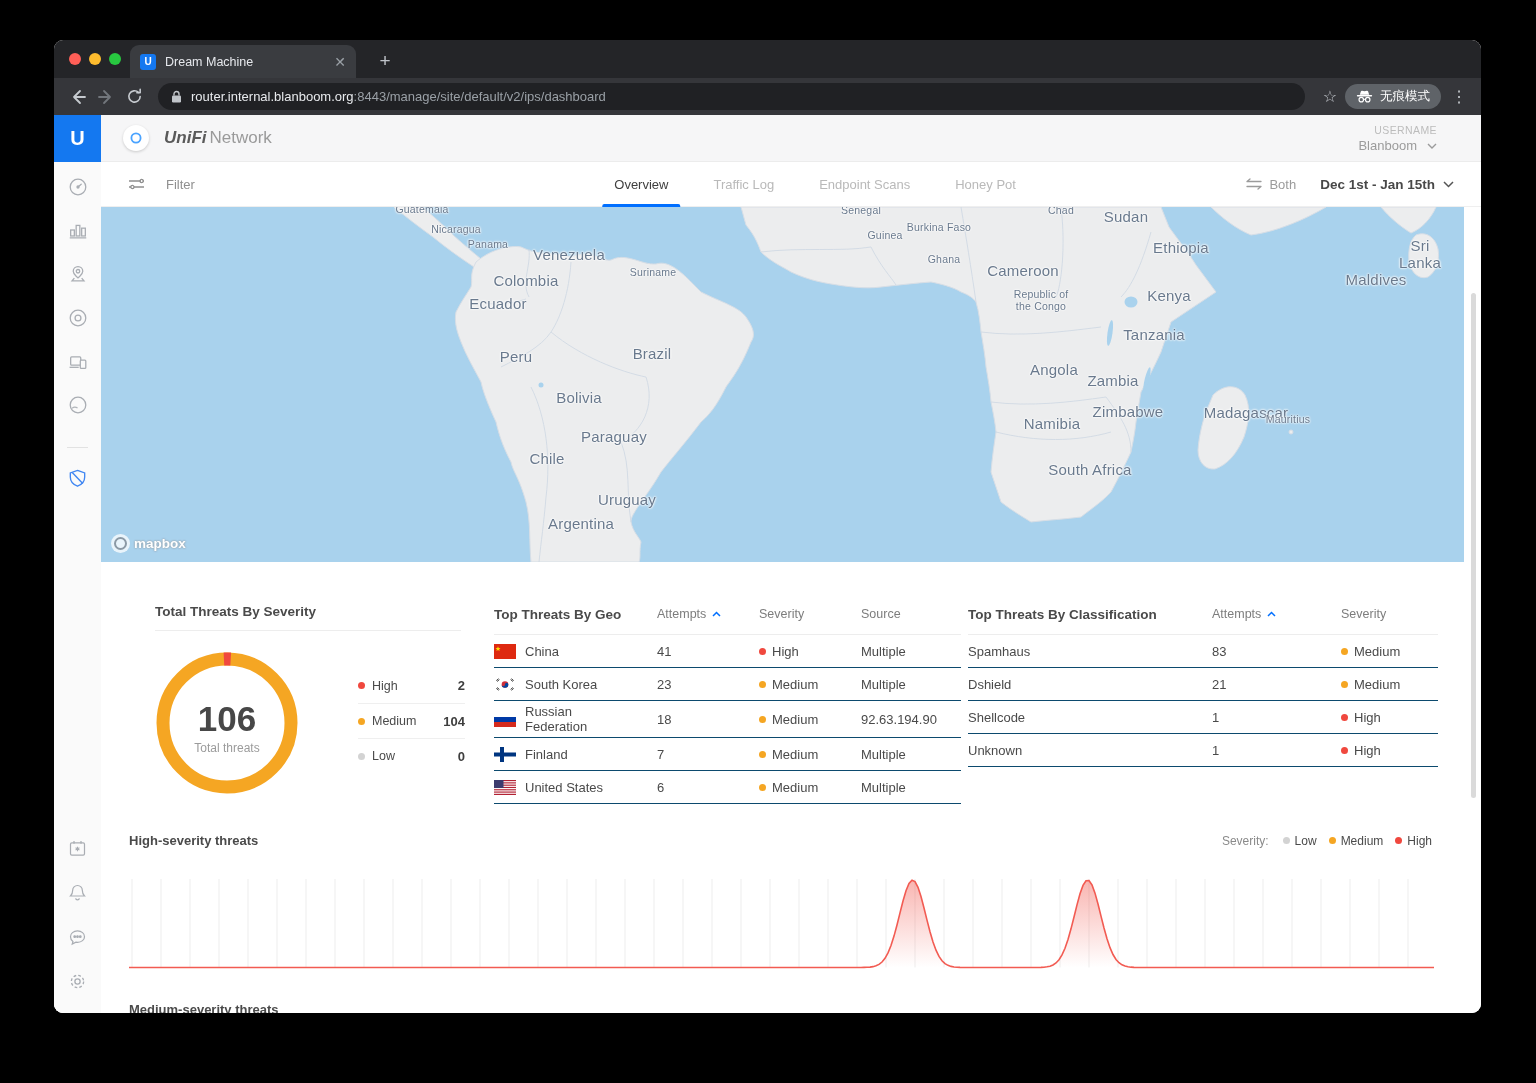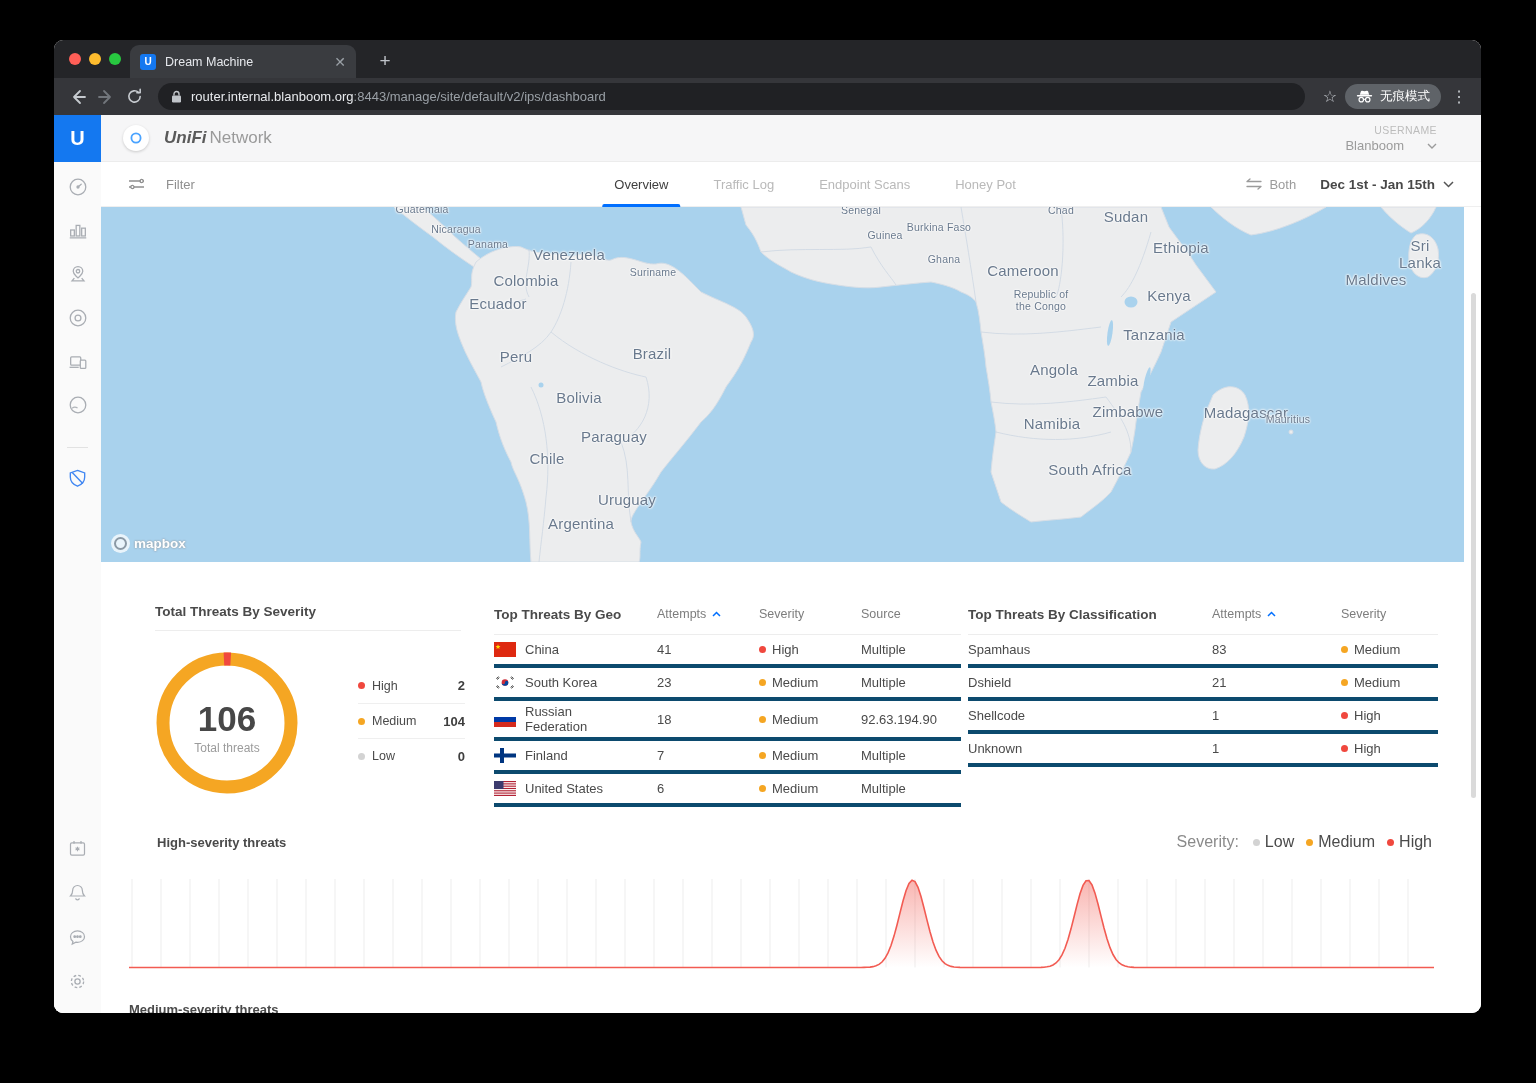--- a/index.html
+++ b/index.html
@@ -50,21 +50,21 @@
 
   .app-header { position:absolute; left:0; right:0; top:0; height:47px; background:#f6f6f7;
     border-bottom:1px solid #ececec; display:flex; align-items:center; padding:0 44px 0 22px; }
   .devstatus { width:26px; height:26px; border-radius:50%; background:#fff;
     box-shadow:0 1px 3px rgba(0,0,0,.18); display:flex; align-items:center; justify-content:center; }
   .brand { margin-left:15px; font-size:17px; }
   .brand-b { font-weight:700; font-style:italic; color:#5a5a5a; }
   .brand-l { font-weight:400; color:#9a9a9a; margin-left:3px; }
   .userbox { margin-left:auto; text-align:right; line-height:15px; }
   .user-label { font-size:10.5px; color:#bcbcbc; letter-spacing:.4px; }
-  .user-value { font-size:13px; color:#9b9b9b; display:flex; align-items:center; gap:23px;
+  .user-value { font-size:13px; color:#9b9b9b; display:flex; align-items:center; gap:10px;
     justify-content:flex-end; }
 
   .filterbar { position:absolute; left:0; right:0; top:47px; height:45px; background:#fff;
     border-bottom:1px solid #efefef; display:flex; align-items:center; padding:0 27px; }
   .filter { display:flex; align-items:center; gap:21px; color:#8f8f8f; font-size:13px; }
   .tabs { position:absolute; left:50%; transform:translateX(-44%); top:0; height:45px;
     display:flex; gap:45px; }
   .vtab { font-size:13px; color:#b9b9b9; height:45px; line-height:45px; position:relative; }
   .vtab.active { color:#404040; }
   .vtab.active::after { content:""; position:absolute; left:-12px; right:-12px; bottom:0;
@@ -103,33 +103,33 @@
   .leg-label { margin-left:7px; font-size:12.5px; color:#4a4a4a; }
   .leg-val { margin-left:auto; font-size:13px; font-weight:bold; color:#3e3e3e; }
 
   .sec2 { position:absolute; left:393px; top:42px; width:467px; }
   .sec3 { position:absolute; left:867px; top:42px; width:470px; }
   .thead { display:grid; align-items:center; height:20px; color:#7d7d7d; font-size:12.5px; }
   .sec2 .thead, .sec2 .trow { grid-template-columns:163px 102px 102px 1fr; }
   .sec3 .thead, .sec3 .trow { grid-template-columns:229px 114px 1fr;gap:15px; }
   .thead .sec-title { align-self:center; }
   .tdiv { height:1px; background:#ededed; margin-top:10px; }
-  .trow { display:grid; align-items:center; min-height:33px; border-bottom:4px solid #0c4a6e;
+  .trow { display:grid; align-items:center; min-height:33px; border-bottom:1px solid #0c4a6e;
     font-size:13px; color:#4a4a4a; }
   .trow.tall { padding:3px 0; }
   .cc { display:flex; align-items:center; gap:9px; }
   .flag { width:22px; height:15px; flex:0 0 auto; box-shadow:inset 0 0 0 1px rgba(0,0,0,.08); }
   .flag svg { display:block; width:22px; height:15px; }
   .sev { display:flex; align-items:center; gap:6px; }
   .colhead { display:flex; align-items:center; gap:6px; }
 
   
   .hs-head { position:absolute; left:28px; right:49px; top:718px; display:flex; align-items:center; }
-  .hs-title { font-size:13px; font-weight:bold; color:#4a4a4a;margin-left:28px; }
-  .hs-legend { margin-left:auto; display:flex; align-items:center; gap:12px; font-size:16px;
+  .hs-title { font-size:13px; font-weight:bold; color:#4a4a4a; }
+  .hs-legend { margin-left:auto; display:flex; align-items:center; gap:12px; font-size:12px;
     color:#4a4a4a; }
   .hs-legend .cap { color:#8a8a8a; margin-right:2px; }
   .hs-item { display:flex; align-items:center; gap:5px; }
   .chart { position:absolute; left:28px; top:762px; width:1306px; height:95px; }
   .ms-title { position:absolute; left:28px; top:887px; font-size:13px; font-weight:bold; color:#4a4a4a; }
 
   .scroll-thumb { position:absolute; right:5px; top:178px; width:5px; height:505px;
     border-radius:3px; background:#dadada; z-index:9; }
 
   svg text { font-family:"Liberation Sans", sans-serif; }

